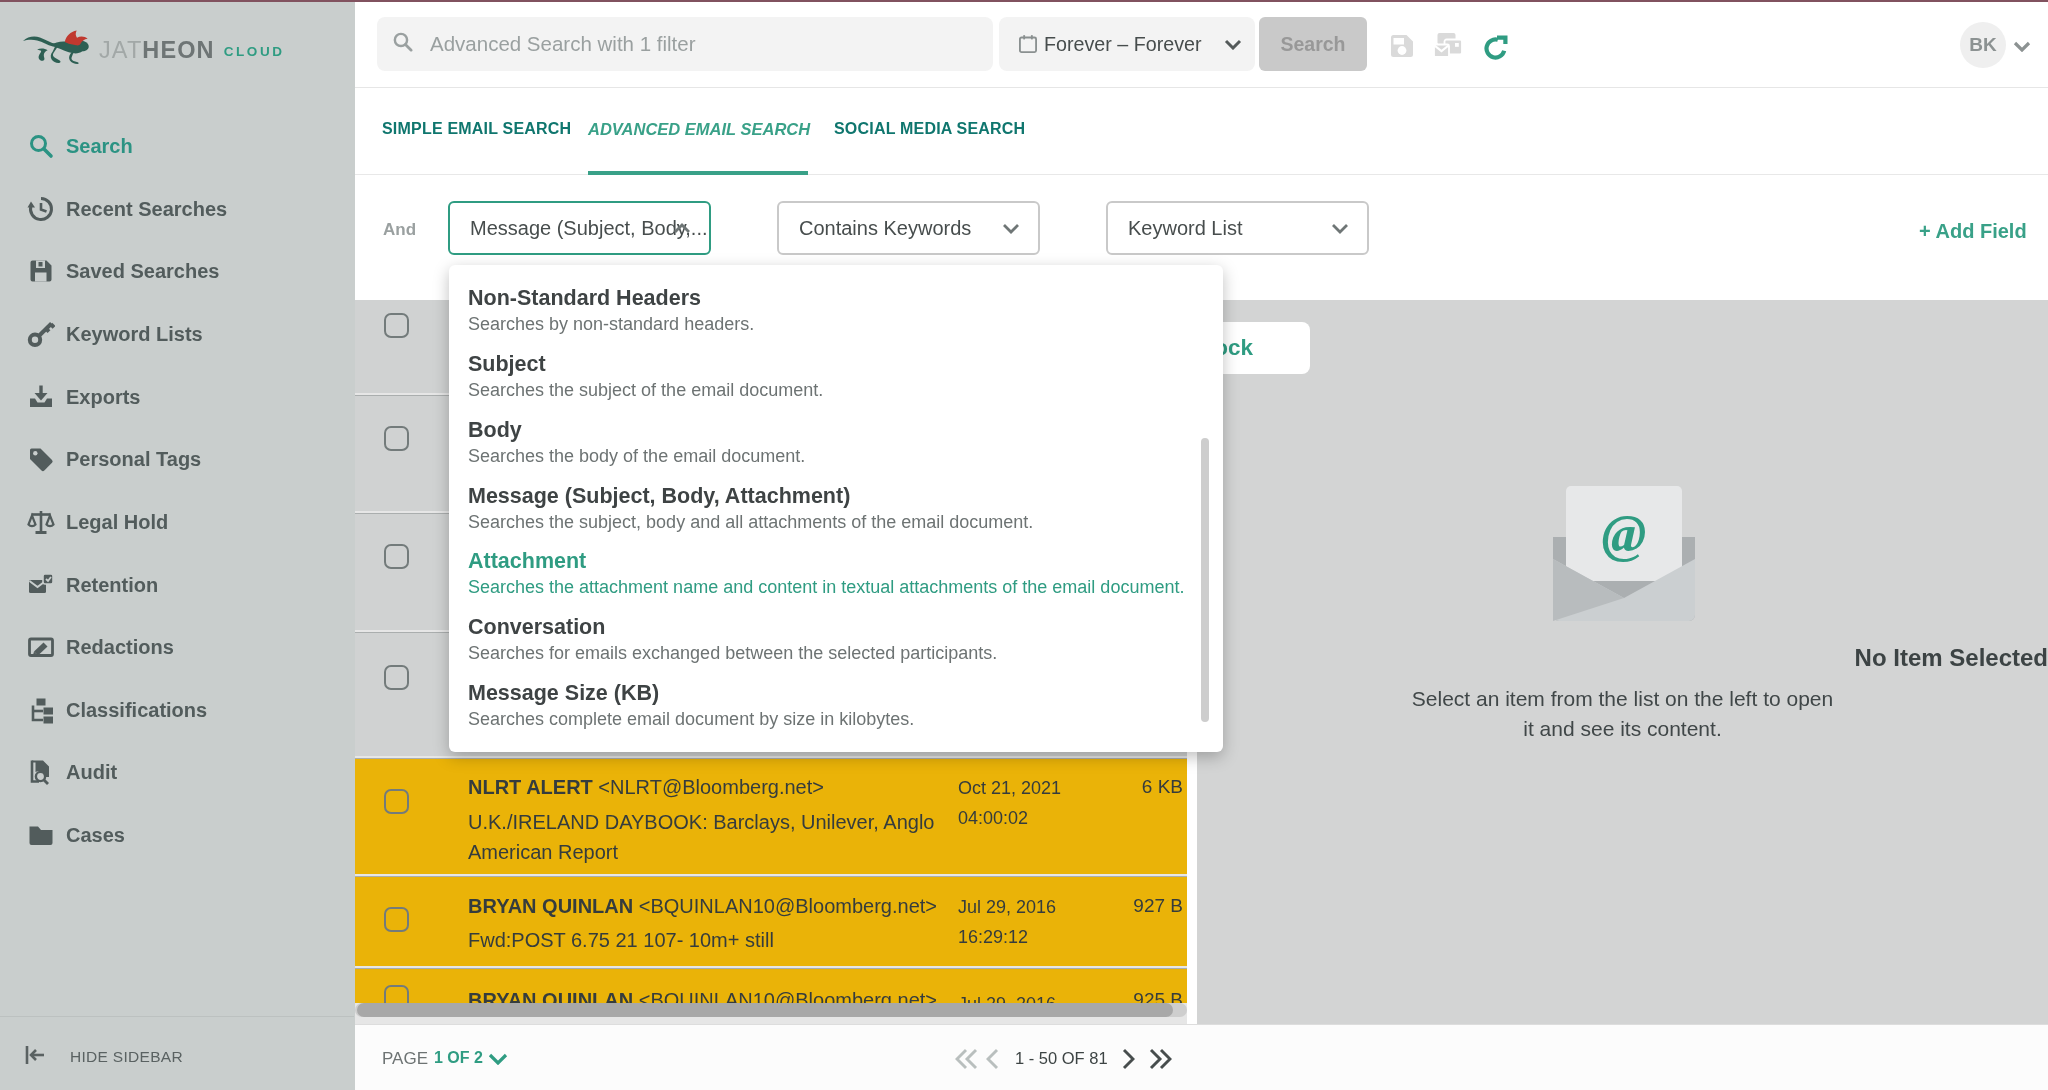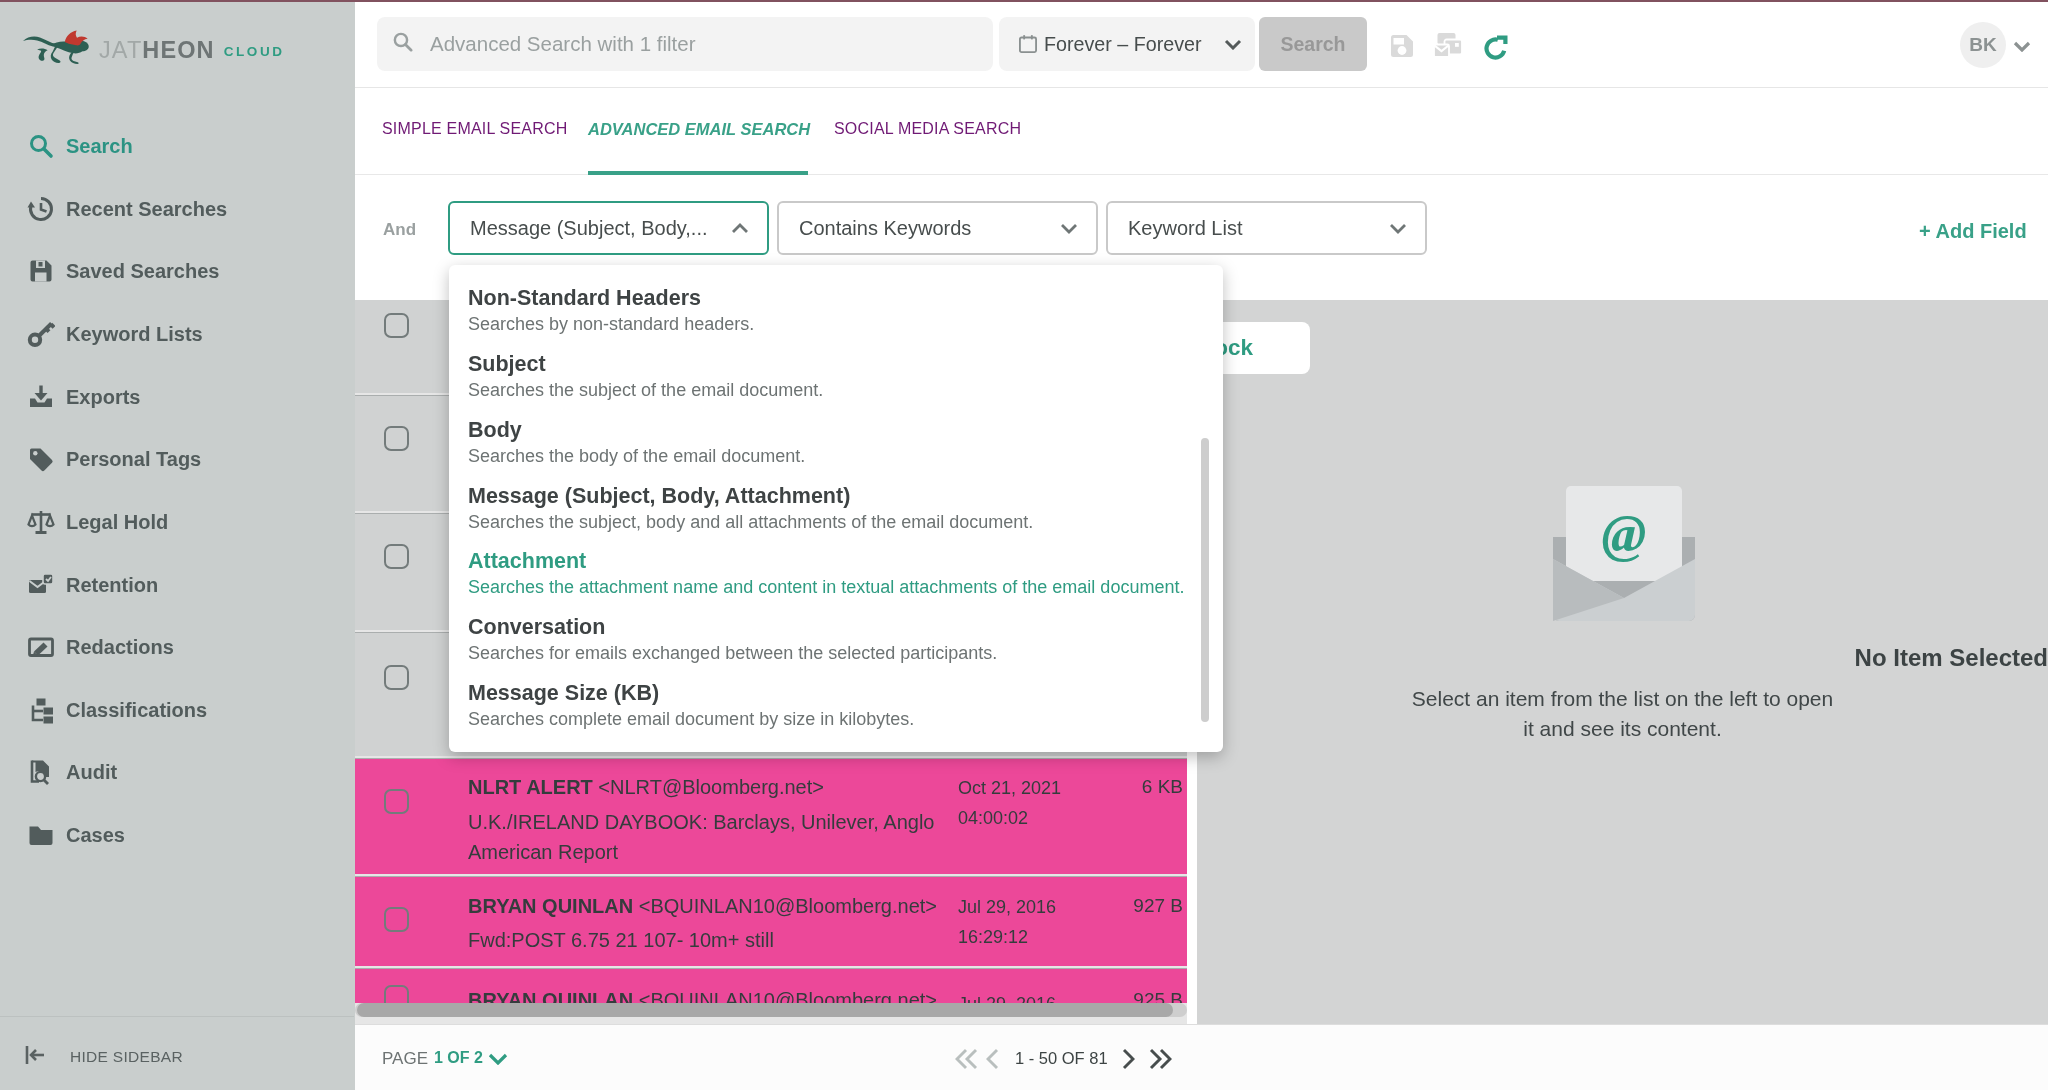--- a/index.html
+++ b/index.html
@@ -28,36 +28,36 @@
 #header { left:355px; top:2px; width:1693px; height:86px; background:#fff; border-bottom:1px solid #e6e6e6; }
 #searchbox { position:absolute; left:22px; top:15px; width:616px; height:54px; background:#f3f3f3; border-radius:8px; }
 #searchbox .ph { position:absolute; left:53px; top:15px; font-size:20.5px; color:#9aa0a0; }
 #datechip { position:absolute; left:644px; top:15px; width:256px; height:54px; background:#f3f3f3; border-radius:8px; }
 #datechip .dt { position:absolute; left:45px; top:16px; font-size:19.7px; color:#474d4d; }
 #searchbtn { position:absolute; left:904px; top:15px; width:108px; height:54px; background:#c9c9c9; border-radius:6px; color:#989898; font-weight:700; font-size:19.5px; text-align:center; line-height:54px; }
 #avatar { position:absolute; left:1605px; top:20px; width:46px; height:46px; border-radius:50%; background:#efefef; color:#8c9292; font-weight:700; font-size:19px; text-align:center; line-height:46px; }
 
 
 #tabs { left:355px; top:89px; width:1693px; height:86px; background:#fff; border-bottom:1px solid #e8e8e8; }
-.tab { position:absolute; top:31px; font-size:16px; color:#701a75; letter-spacing:0.2px; white-space:nowrap; }
+.tab { position:absolute; top:31px; font-size:16px; color:#0f766e; letter-spacing:0.2px; white-space:nowrap;font-weight:bold; }
 .tab.active { color:#39a188; font-weight:700; font-size:16.5px; letter-spacing:0;font-style:italic; }
 #tabline { position:absolute; left:233px; top:82px; width:220px; height:4px; background:#39a188; }
 
 
 #filter { left:355px; top:175px; width:1693px; height:125px; background:#fff; }
 #andlbl { position:absolute; left:28px; top:45px; font-size:17px; font-weight:700; color:#9aa0a0; }
-.select { position:absolute; top:26px; width:321px; height:54px; border:2px solid #c9c9c9; border-radius:6px; background:#fff; }
+.select { position:absolute; top:26px; width:263px; height:54px; border:2px solid #c9c9c9; border-radius:6px; background:#fff; }
 .select .txt { position:absolute; left:20px; top:14px; font-size:20px; color:#474d4d; white-space:nowrap; overflow:hidden; max-width:245px; }
 .select .chev { position:absolute; right:18px; top:20px; width:18px; height:11px; }
 .select.focus { border-color:#2f9c82; }
 #addfield { position:absolute; left:1564px; top:45px; font-size:20px; font-weight:700; color:#39a188; }
 
 
 #list { left:355px; top:300px; width:832px; height:724px; background:#e6e6e6; }
-.row { position:absolute; left:0; width:832px; background:#ec4899; border-top:1px solid #aaaeae; }
+.row { position:absolute; left:0; width:832px; background:#eab308; border-top:1px solid #aaaeae; }
 .cb { position:absolute; left:29px; width:25px; height:25px; border:2px solid #737b7b; border-radius:7px; }
 .sender { position:absolute; left:113px; font-size:20px; color:#353c3d; white-space:nowrap; }
 .sender b { font-weight:700; }
 .subj { position:absolute; left:113px; font-size:20px; color:#353c3d; white-space:nowrap; }
 .dcol { position:absolute; left:603px; font-size:18px; color:#353c3d; line-height:30px; }
 .size { position:absolute; right:4px; font-size:19px; color:#353c3d; text-align:right; }
 #hscroll { position:absolute; left:0; top:703px; width:832px; height:14px; background:#cecece; border-radius:7px; }
 #hthumb { position:absolute; left:2px; top:0px; width:816px; height:14px; background:#a8a8a8; border-radius:7px; }
 
 

